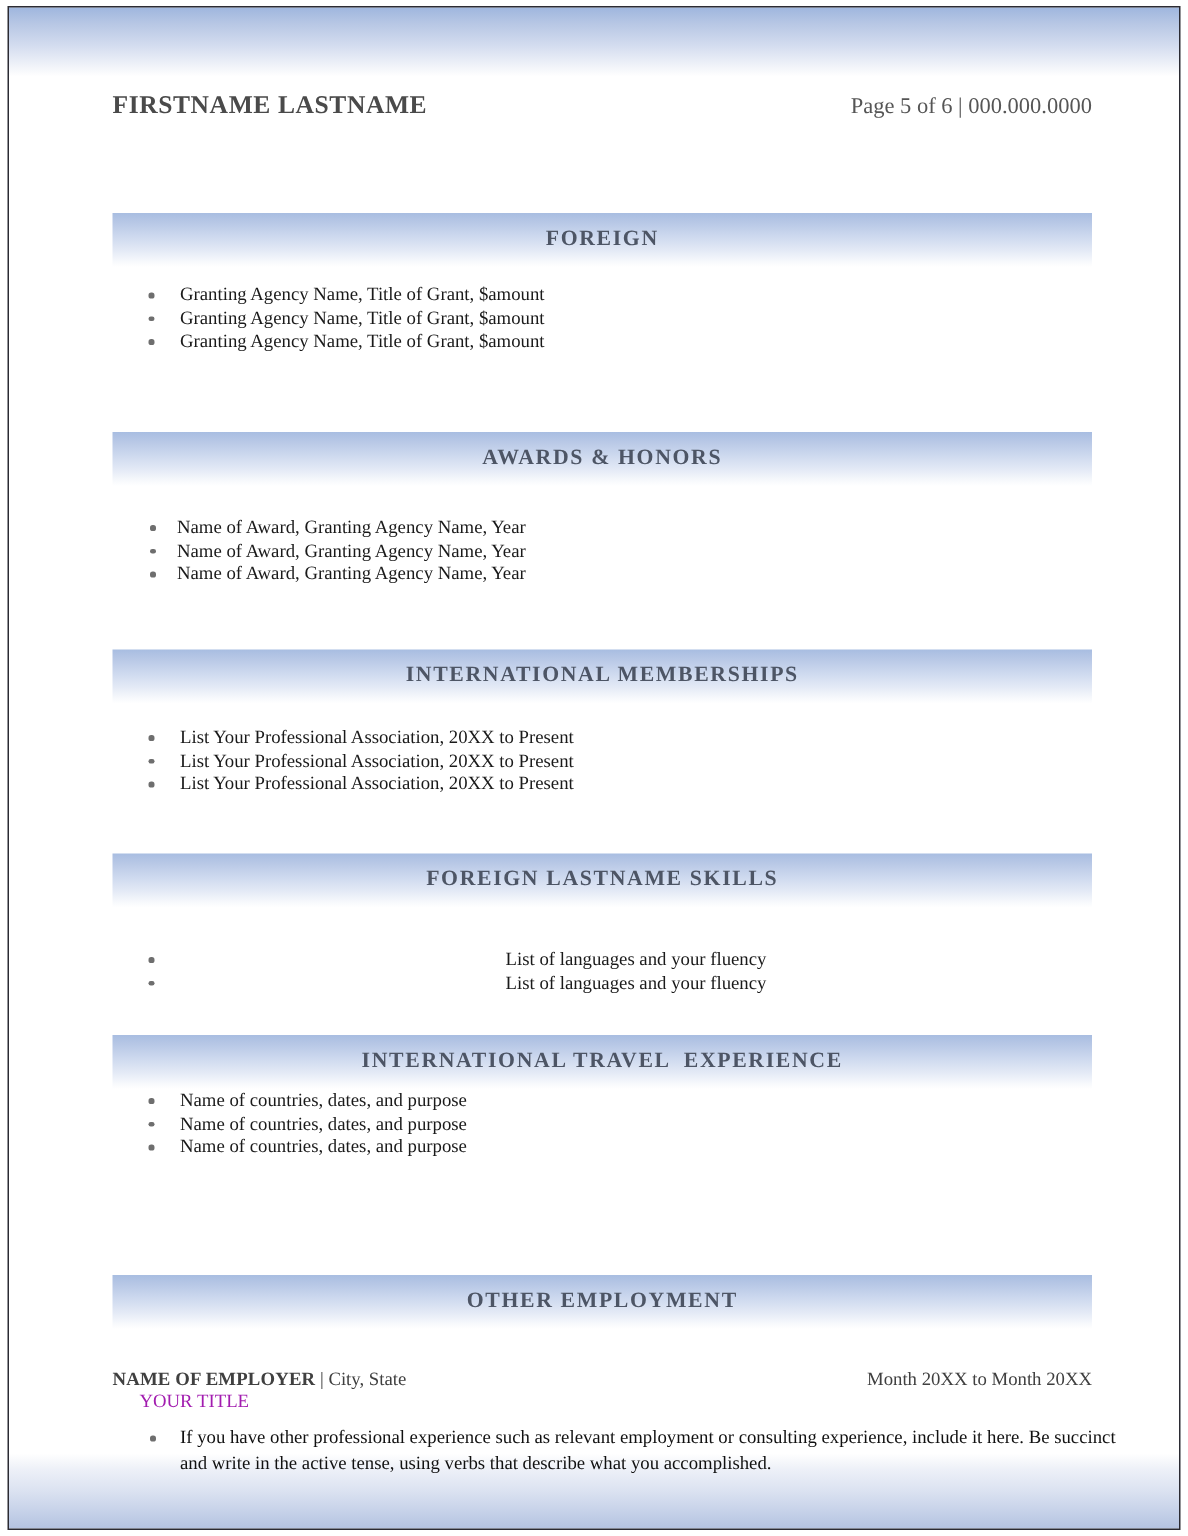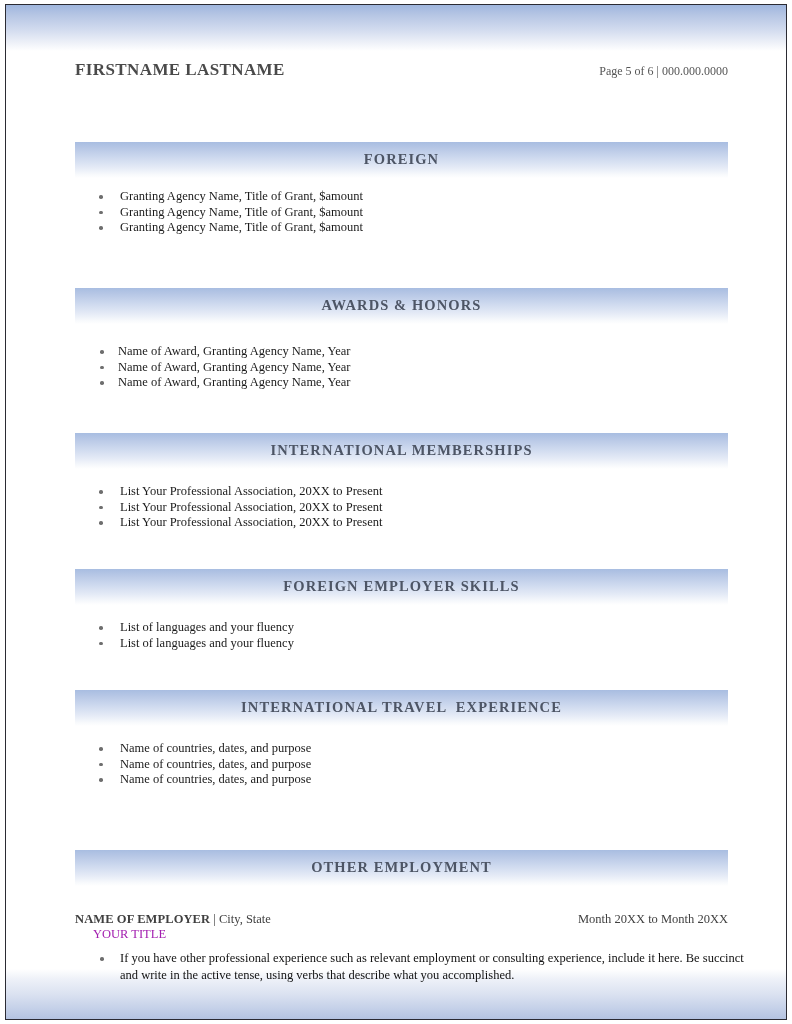--- a/index.html
+++ b/index.html
@@ -72,21 +72,21 @@
     justify-content: space-between;
   }
   .doc-header .name {
     font-size: 17px;
     font-weight: bold;
     letter-spacing: 0.4px;
     color: #4a4a4a;
     white-space: pre;
   }
   .doc-header .pagemeta {
-    font-size: 12px;
+    font-size: 15px;
     color: #555555;
     white-space: pre;
   }
 
   
   .section {
     position: absolute;
     left: 75px;
     width: 653px;
   }
@@ -231,33 +231,33 @@
       </div>
       <ul class="bullets" style="margin-top:15px;">
         <li><span class="dot"></span><span>List Your Professional Association, 20XX to Present</span></li>
         <li><span class="dot"></span><span>List Your Professional Association, 20XX to Present</span></li>
         <li><span class="dot"></span><span>List Your Professional Association, 20XX to Present</span></li>
       </ul>
     </div>
 
     <div class="section" style="top:569px;">
       <div class="section-bar">
-        <div class="section-title">FOREIGN EMPLOYER SKILLS</div>
-      </div>
-      <ul class="bullets" style="margin-top:15px;">
+        <div class="section-title">FOREIGN LASTNAME SKILLS</div>
+      </div>
+      <ul class="bullets" style="margin-top:27px;text-align:center;">
         <li><span class="dot"></span><span>List of languages and your fluency</span></li>
         <li><span class="dot"></span><span>List of languages and your fluency</span></li>
       </ul>
     </div>
 
     <div class="section" style="top:690px;">
       <div class="section-bar">
         <div class="section-title">INTERNATIONAL TRAVEL  EXPERIENCE</div>
       </div>
-      <ul class="bullets" style="margin-top:15px;">
+      <ul class="bullets" style="">
         <li><span class="dot"></span><span>Name of countries, dates, and purpose</span></li>
         <li><span class="dot"></span><span>Name of countries, dates, and purpose</span></li>
         <li><span class="dot"></span><span>Name of countries, dates, and purpose</span></li>
       </ul>
     </div>
 
     <div class="section" style="top:850px;">
       <div class="section-bar">
         <div class="section-title">OTHER EMPLOYMENT</div>
       </div>

